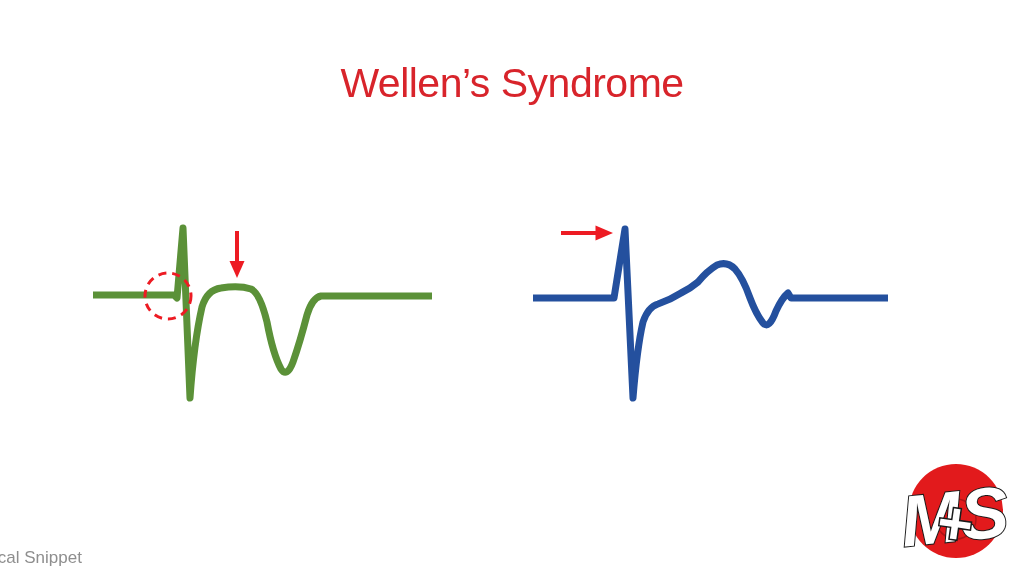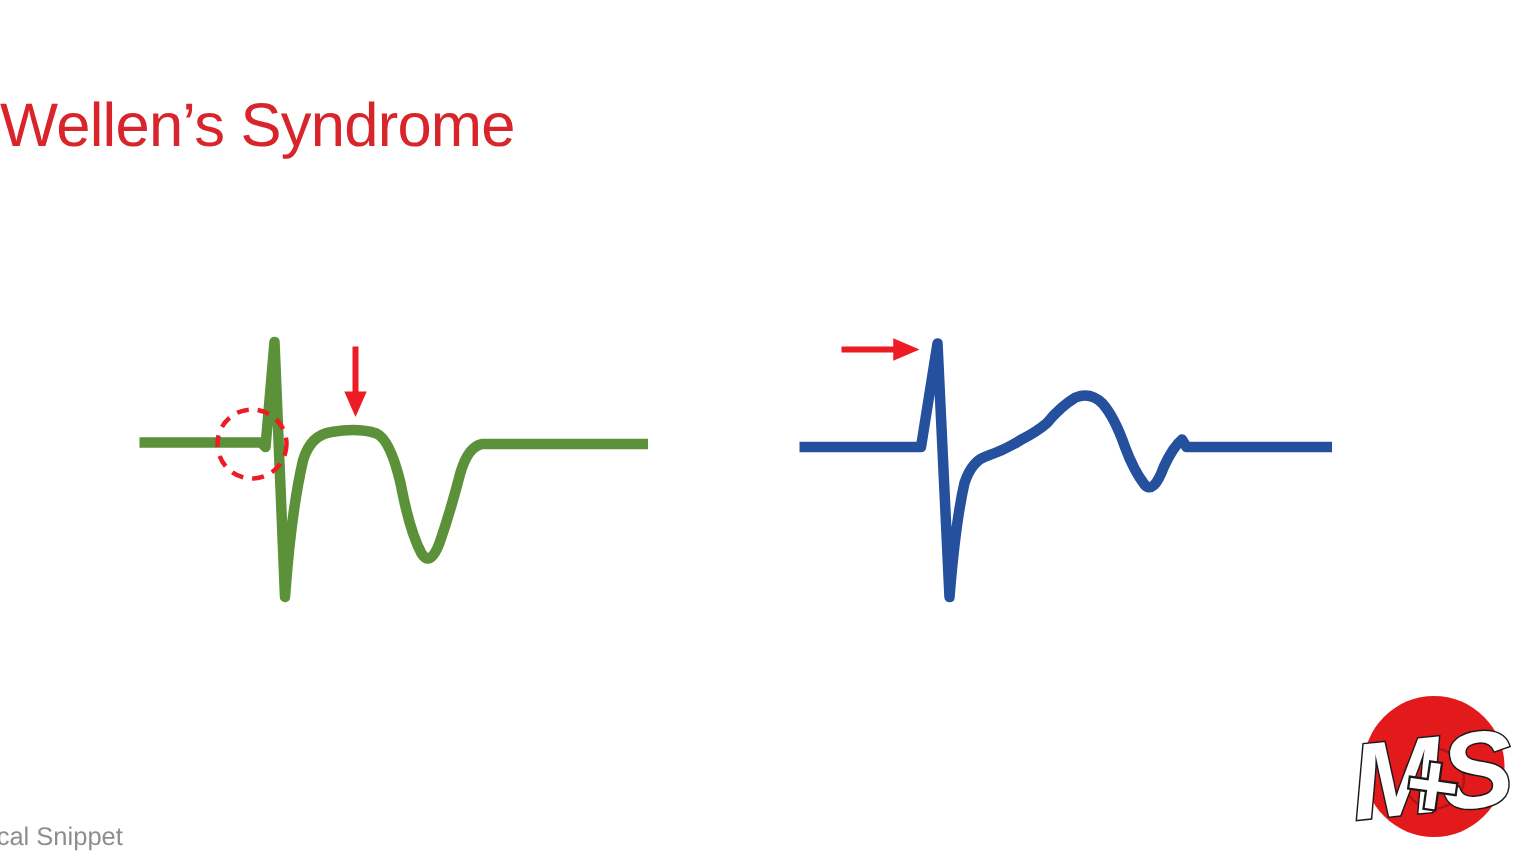--- a/index.html
+++ b/index.html
@@ -9,21 +9,21 @@
     height: 576px;
     background: #ffffff;
     overflow: hidden;
     font-family: "Liberation Sans", sans-serif;
   }
   .title {
     position: absolute;
     top: 60px;
     left: 0;
     width: 100%;
-    text-align: left;
+    text-align: center;
     font-size: 41px;
     font-weight: 400;
     letter-spacing: -0.5px;
     color: var(--title-red, #d8242b);
   }
   .watermark {
     position: absolute;
     left: -6px;
     top: 548px;
     font-size: 17px;

